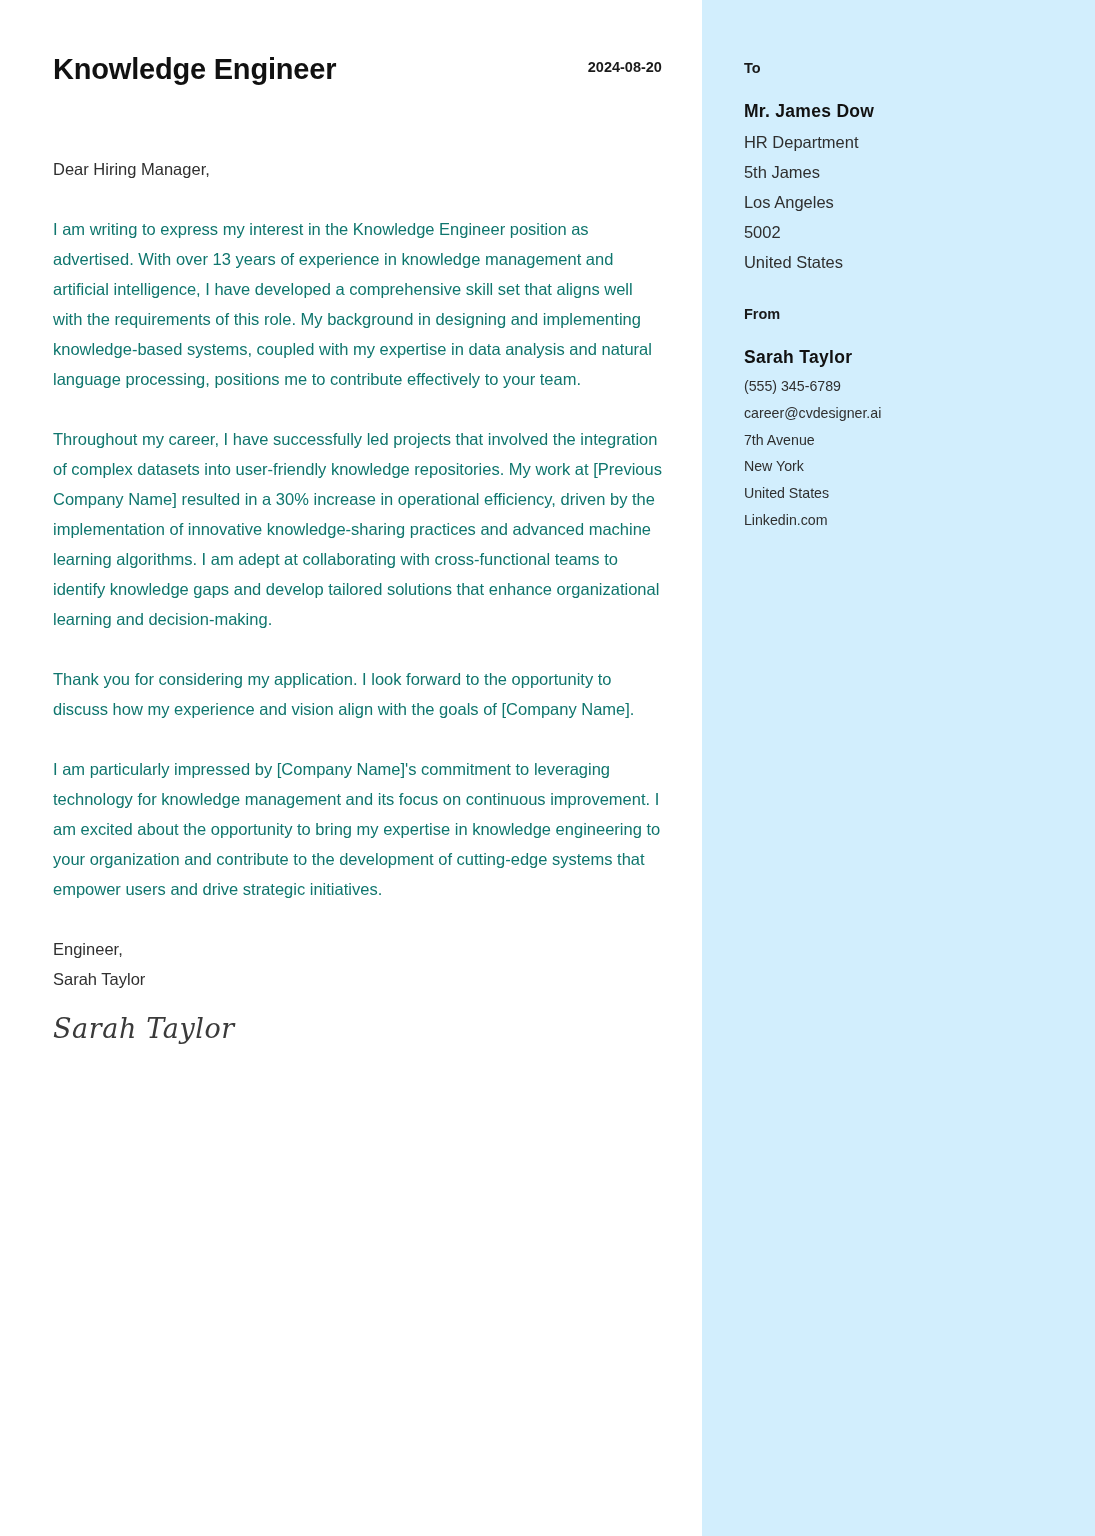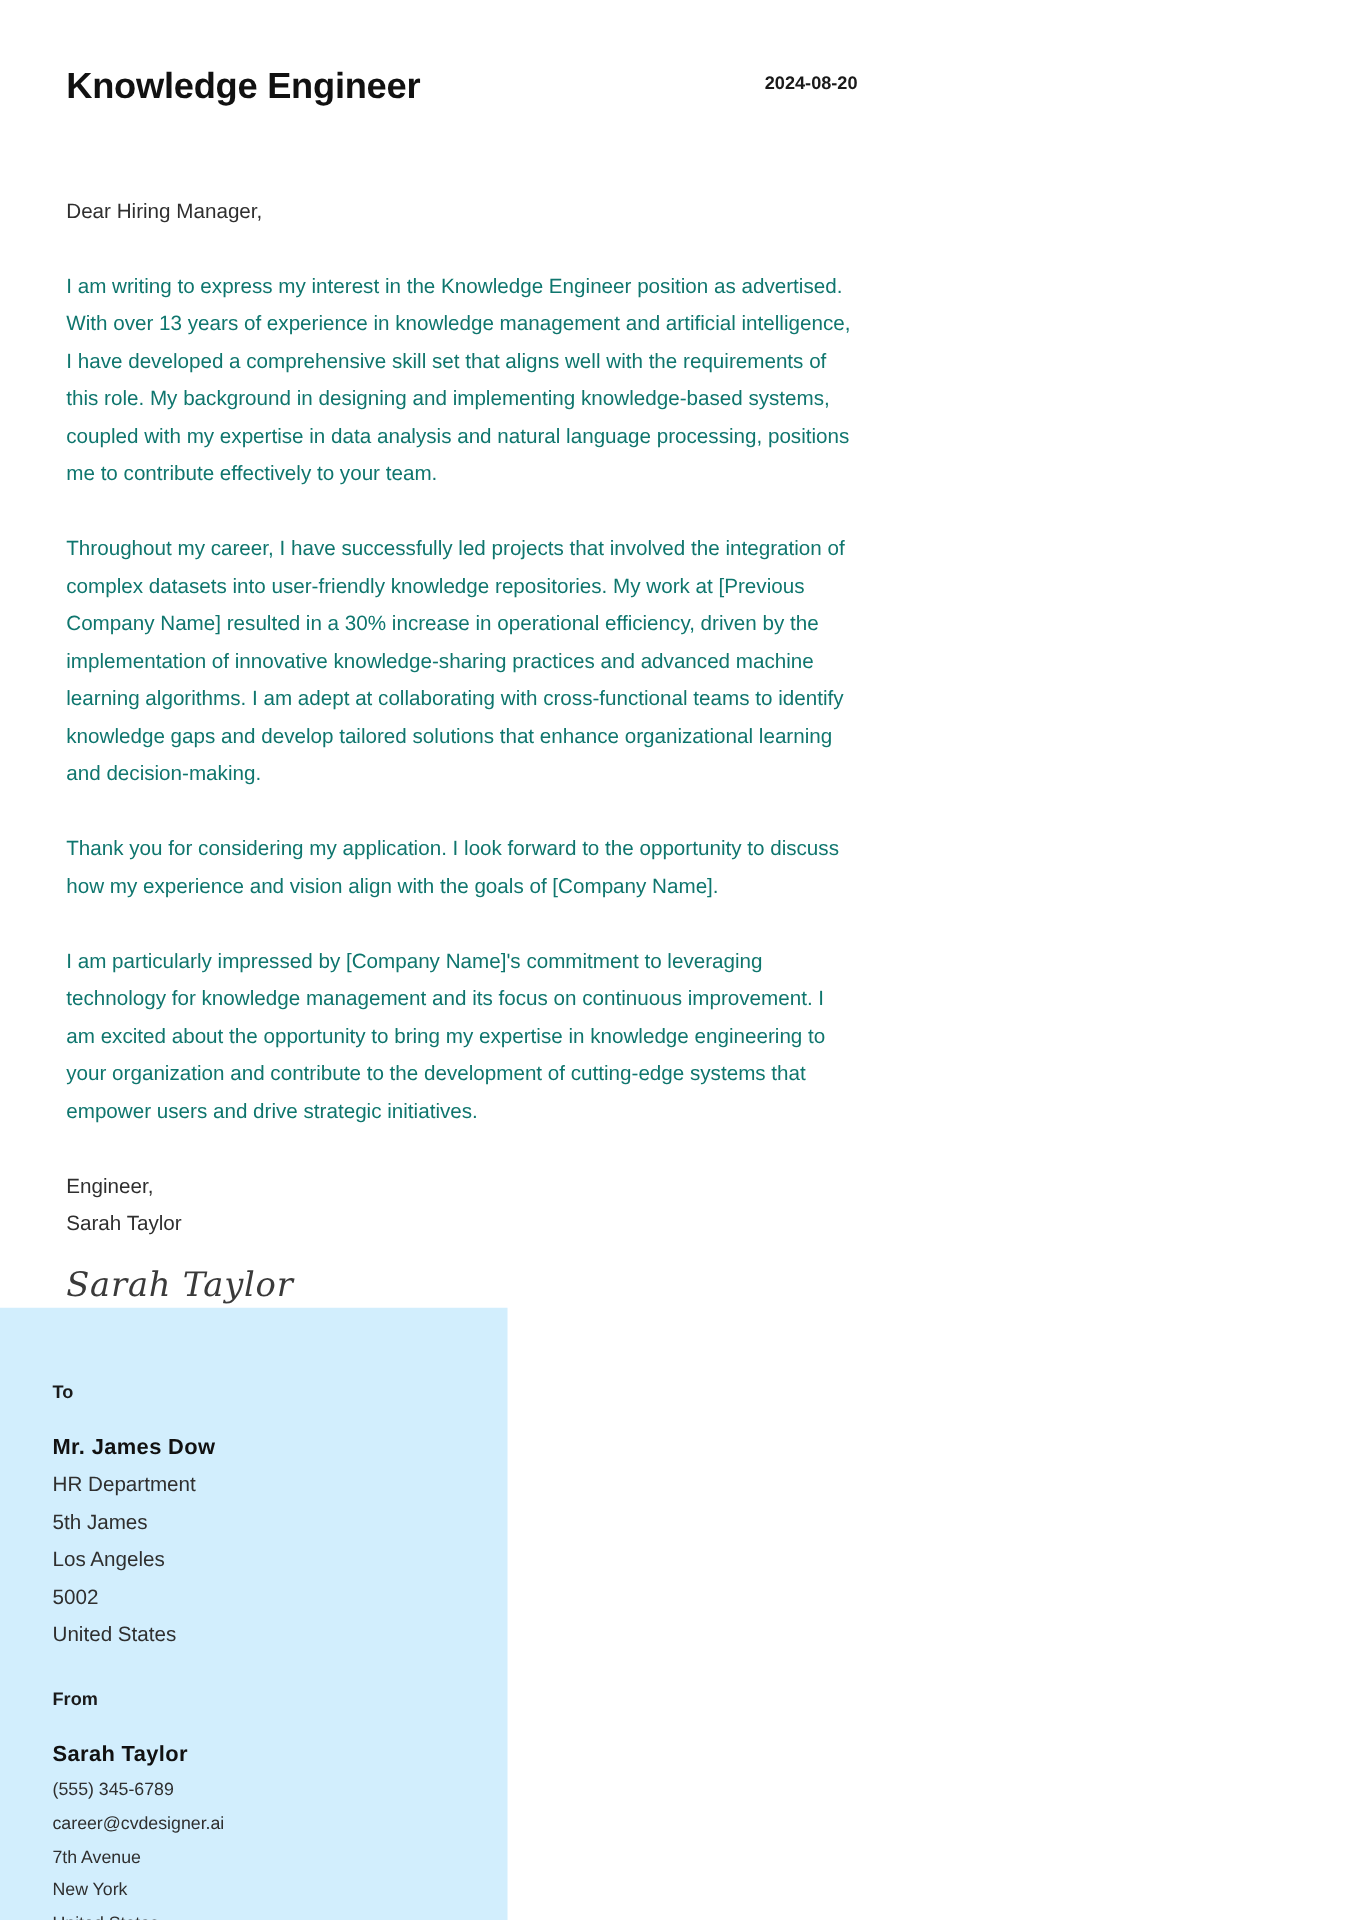--- a/index.html
+++ b/index.html
@@ -13,21 +13,20 @@
     font-family: "Liberation Sans", sans-serif;
     color: #2b2b2b;
     overflow: hidden;
   }
   .page {
     position: relative;
     width: 1095px;
     height: 1536px;
     display: flex;
     background: #ffffff;
-    flex-direction: column;
   }
 
   
   .letter-col {
     width: 726px;
     height: 1536px;
     box-sizing: border-box;
     padding: 52px 40px 0 53px;
     background: #ffffff;
     position: relative;
@@ -174,17 +173,18 @@
     </div>
 
     <div class="side-section">
       <div class="side-label">From</div>
       <div class="side-name">Sarah Taylor</div>
       <div class="side-line-sm">(555) 345-6789</div>
       <div class="side-line-sm">career@cvdesigner.ai</div>
       <div class="side-line-sm">7th Avenue</div>
       <div class="side-line-sm">New York</div>
       <div class="side-line-sm">United States</div>
+      <div class="side-line-sm">Linkedin.com</div>
     </div>
 
   </div>
 
 </div>
 
 </body></html>

